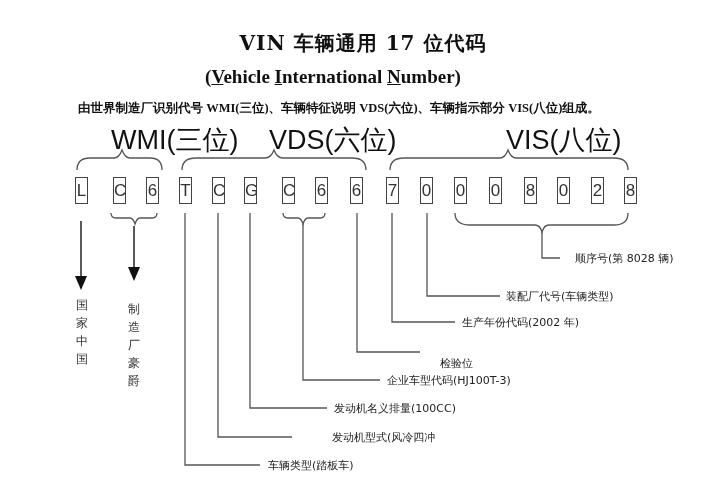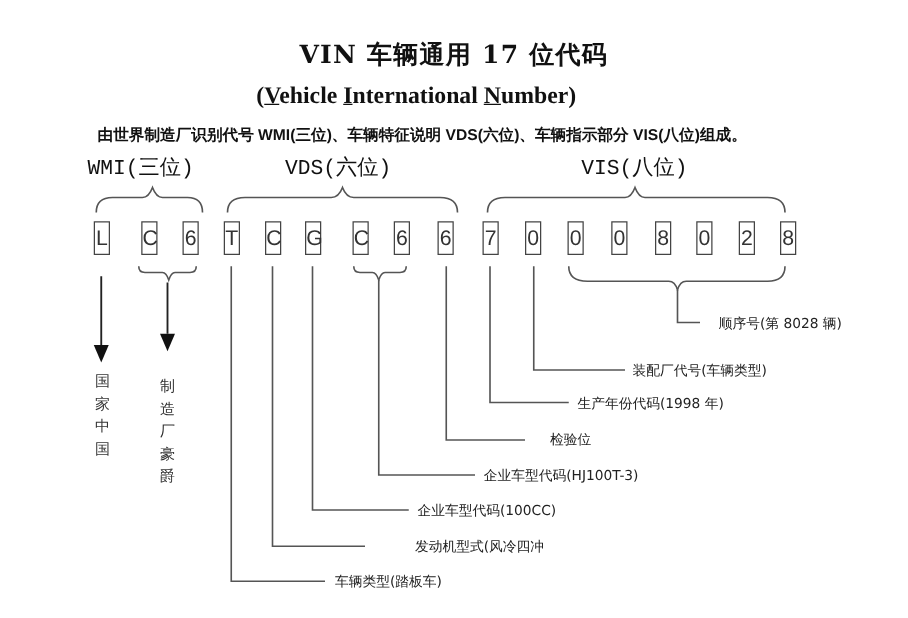--- a/index.html
+++ b/index.html
@@ -1,22 +1,22 @@
 <!DOCTYPE html>
 <html><head>
   <meta charset="utf-8">
   <style>
     html, body { margin: 0; padding: 0; background: #ffffff; }
     body { width: 726px; height: 494px; position: relative; overflow: hidden; font-family: "DejaVu Serif", "Liberation Serif", serif; color: #111; }
     .abs { position: absolute; }
     .title { left: 0; width: 726px; top: 30px; text-align: center; font-size: 20px; font-weight: bold; letter-spacing: 1px; }
     .subtitle { left: 0; width: 666px; top: 66px; text-align: center; font-size: 19px; font-weight: bold; font-family: "Liberation Serif", "DejaVu Serif", serif; }
     .subtitle u { text-decoration: underline; }
-    .desc { left: 78px; top: 100px; font-size: 12.5px; font-weight: bold; white-space: nowrap; font-family: Liberation Sans, sans-serif; }
-    .group-label { font-size: 17px; font-family: Liberation Mono, monospace; white-space: nowrap; }
+    .desc { left: 78px; top: 100px; font-size: 12.5px; font-weight: bold; white-space: nowrap; font-family: Liberation Serif, serif; }
+    .group-label { font-size: 27px; font-family: Liberation Sans, sans-serif; white-space: nowrap; margin-left: 41px; }
     .char-box { width: 13px; height: 27px; border: 1.4px solid #444; box-sizing: border-box; text-align: center; line-height: 25px; font-family: "Liberation Sans", sans-serif; font-size: 17px; color: #333; background: #fff; }
     .ann { font-family: "DejaVu Sans", sans-serif; font-size: 11px; color: #222; white-space: nowrap; }
     .vtext { font-family: "DejaVu Sans", sans-serif; font-size: 12px; color: #333; width: 14px; line-height: 18px; text-align: center; }
     svg { position: absolute; left: 0; top: 0; }
   </style>
 </head>
 <body>
 
 <div class="abs title">VIN  车辆通用 17 位代码</div>
 <div class="abs subtitle"><span>(</span><u>V</u><span>ehicle </span><u>I</u><span>nternational </span><u>N</u><span>umber)</span></div>
@@ -98,18 +98,18 @@
 <div class="abs vtext" style="left:127px; top:300px;">
   <div>制</div>
   <div>造</div>
   <div>厂</div>
   <div>豪</div>
   <div>爵</div>
 </div>
 
 <div class="abs ann" style="left:575px; top:251px;">顺序号(第 8028 辆)</div>
 <div class="abs ann" style="left:506px; top:289px;">装配厂代号(车辆类型)</div>
-<div class="abs ann" style="left:462px; top:315px;">生产年份代码(1998 年)</div>
-<div class="abs ann" style="left:440px; top:344px;font-family:Liberation Mono, monospace;">检验位</div>
+<div class="abs ann" style="left:462px; top:315px;">生产年份代码(2002 年)</div>
+<div class="abs ann" style="left:440px; top:356px;font-family:Liberation Mono, monospace;">检验位</div>
 <div class="abs ann" style="left:387px; top:373px;">企业车型代码(HJ100T-3)</div>
-<div class="abs ann" style="left:334px; top:401px;">企业车型代码(100CC)</div>
+<div class="abs ann" style="left:334px; top:401px;">发动机名义排量(100CC)</div>
 <div class="abs ann" style="left:300px; top:430px;margin-left:32px;">发动机型式(风冷四冲</div>
 <div class="abs ann" style="left:268px; top:458px;text-align:center;">车辆类型(踏板车)</div>
 
 </body></html>

